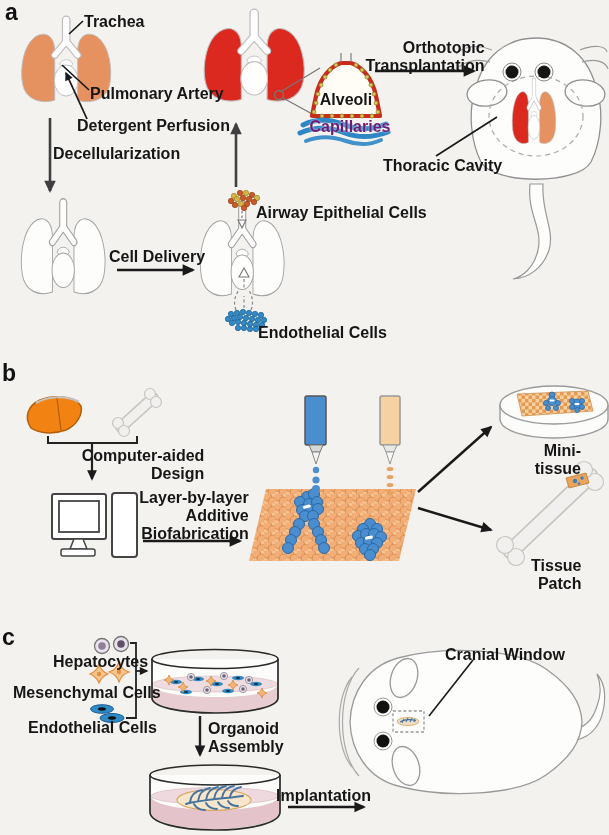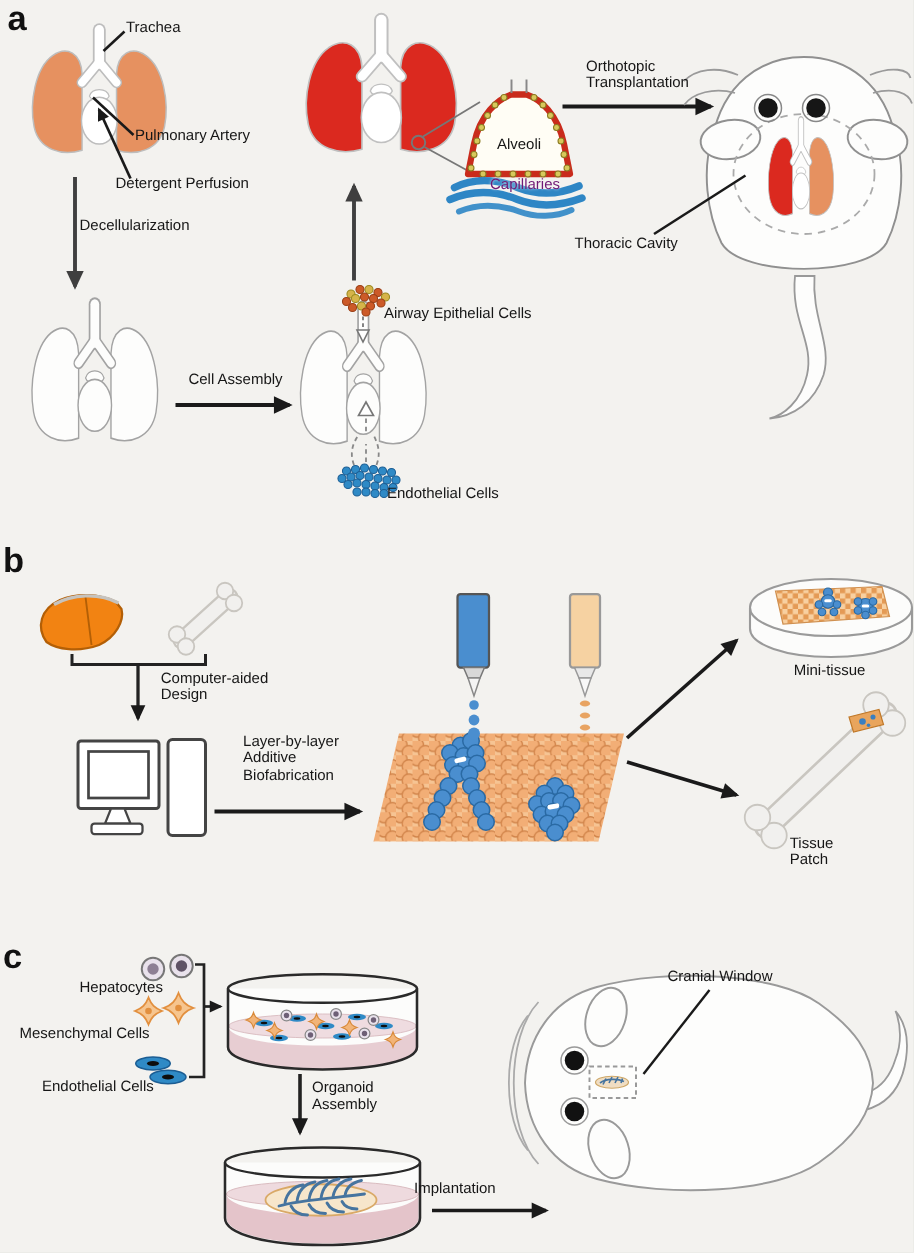--- a/index.html
+++ b/index.html
@@ -1,21 +1,21 @@
 <!DOCTYPE html>
 <html><head>
 <meta charset="utf-8">
 <style>
   html,body{margin:0;padding:0;background:#e8e7e4;}
   .fig{position:relative;width:609px;height:835px;background:#f3f2ef;overflow:hidden;
        font-family:"Liberation Sans",sans-serif;}
   .fig svg{position:absolute;left:0;top:0;}
-  .lbl{position:absolute;font-weight:normal;font-size:10px;color:#161616;line-height:1.14;
+  .lbl{position:absolute;font-weight:bold;font-size:16px;color:#161616;line-height:1.14;
        white-space:pre-line;}
-  .ctr{transform:translateX(-50%);text-align:left;}
+  .ctr{transform:translateX(-50%);text-align:right;}
   .it{font-style:italic;display:block;}
   .plab{position:absolute;font-weight:bold;font-size:23px;color:#111;line-height:1;}
   .cap{color:#701a75;text-shadow:0 0 2px rgba(255,255,255,.85);}
 </style>
 </head>
 <body>
 
 <div class="fig">
 
 <svg width="609" height="835" viewBox="0 0 609 835">
@@ -428,21 +428,21 @@
 </svg>
 
 <div class="plab" style="left:5px;top:1px">a</div>
 <div class="plab" style="left:2px;top:362px">b</div>
 <div class="plab" style="left:2px;top:626px">c</div>
 
 <div class="lbl" style="left:84px;top:13px">Trachea</div>
 <div class="lbl" style="left:90px;top:85px">Pulmonary Artery</div>
 <div class="lbl" style="left:77px;top:117px">Detergent Perfusion</div>
 <div class="lbl" style="left:53px;top:145px">Decellularization</div>
-<div class="lbl ctr" style="left:157px;top:248px">Cell Assembly</div>
+<div class="lbl ctr" style="left:157px;top:248px">Cell Delivery</div>
 <div class="lbl" style="left:256px;top:204px">Airway Epithelial Cells</div>
 <div class="lbl" style="left:258px;top:324px">Endothelial Cells</div>
 <div class="lbl ctr" style="left:346px;top:91px">Alveoli</div>
 <div class="lbl ctr cap" style="left:350px;top:118px">Capillaries</div>
 <div class="lbl ctr" style="left:425px;top:39px">Orthotopic
 Transplantation</div>
 <div class="lbl" style="left:383px;top:157px">Thoracic Cavity</div>
 
 <div class="lbl ctr" style="left:194px;top:489px">Layer-by-layer
 Additive

